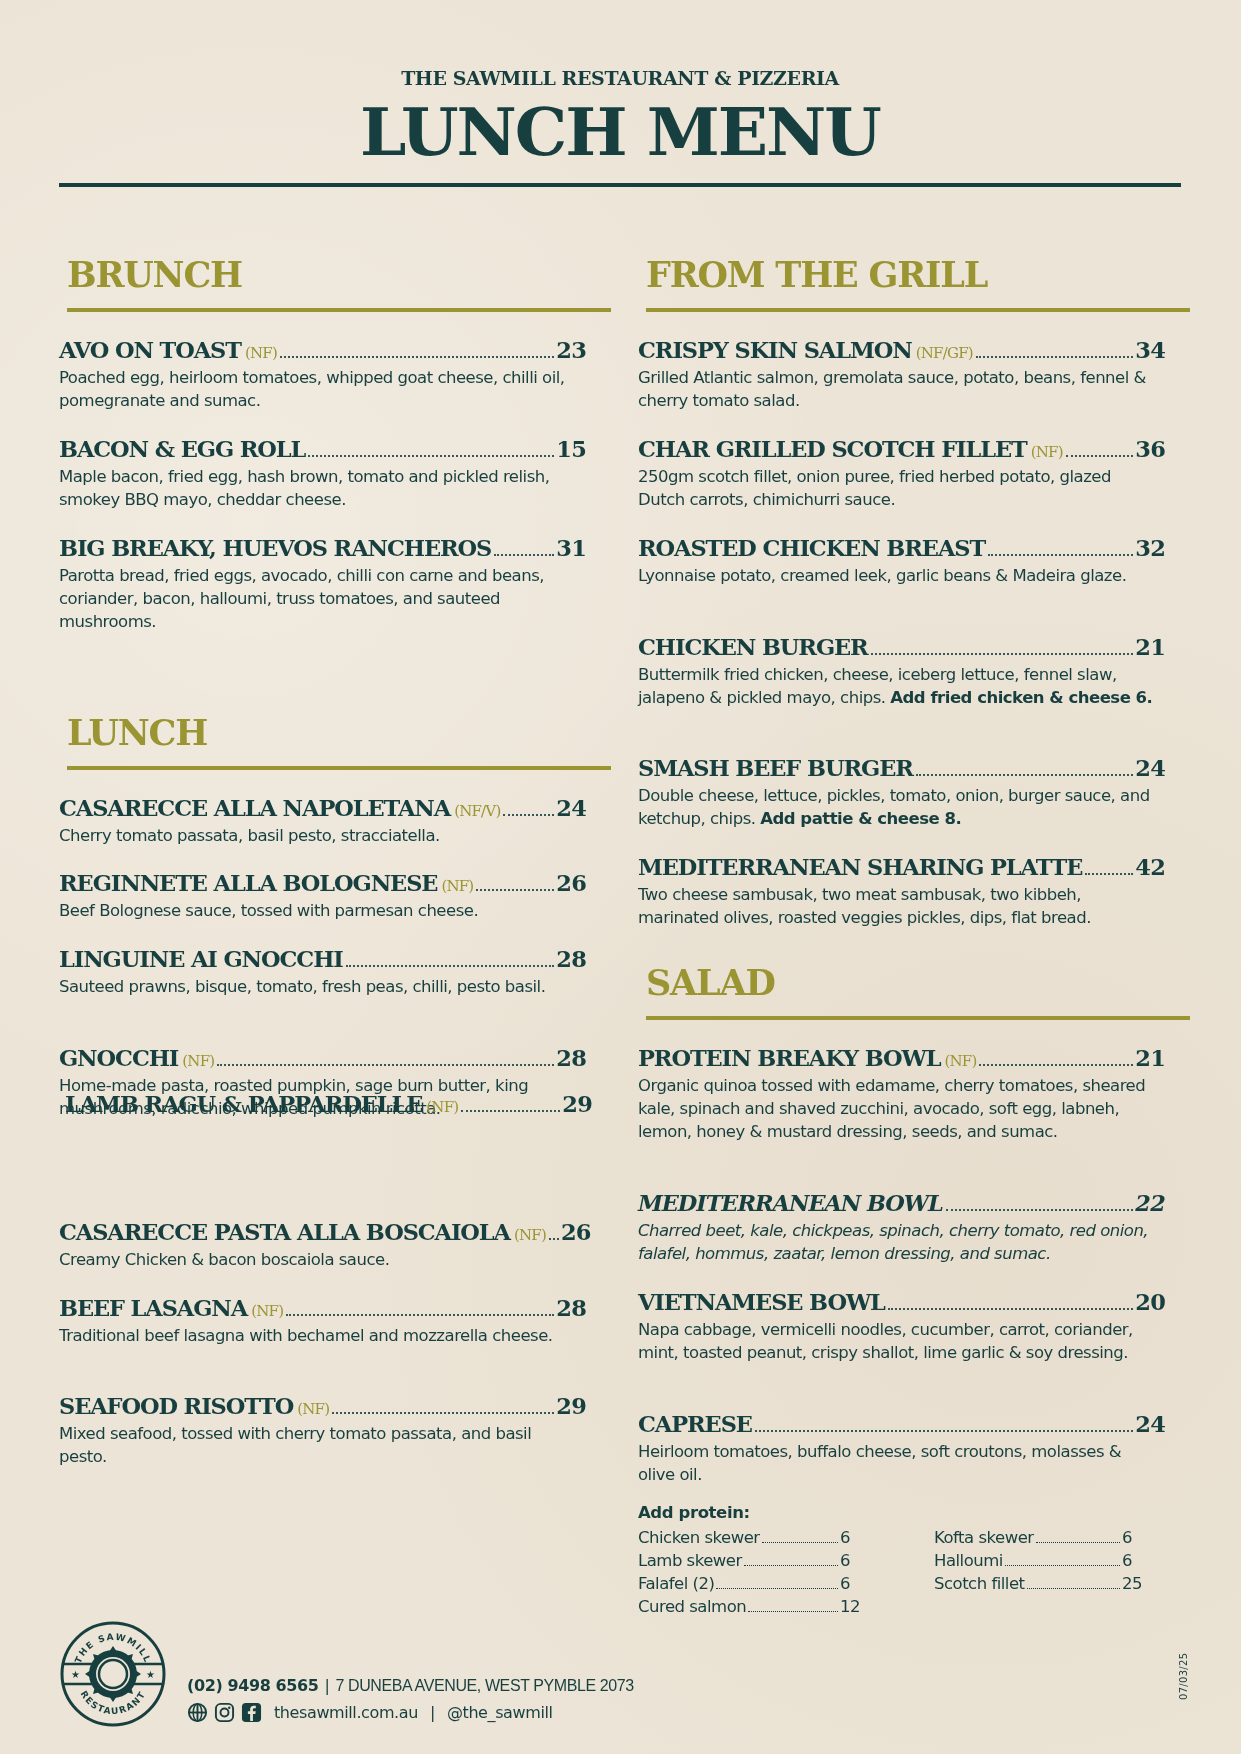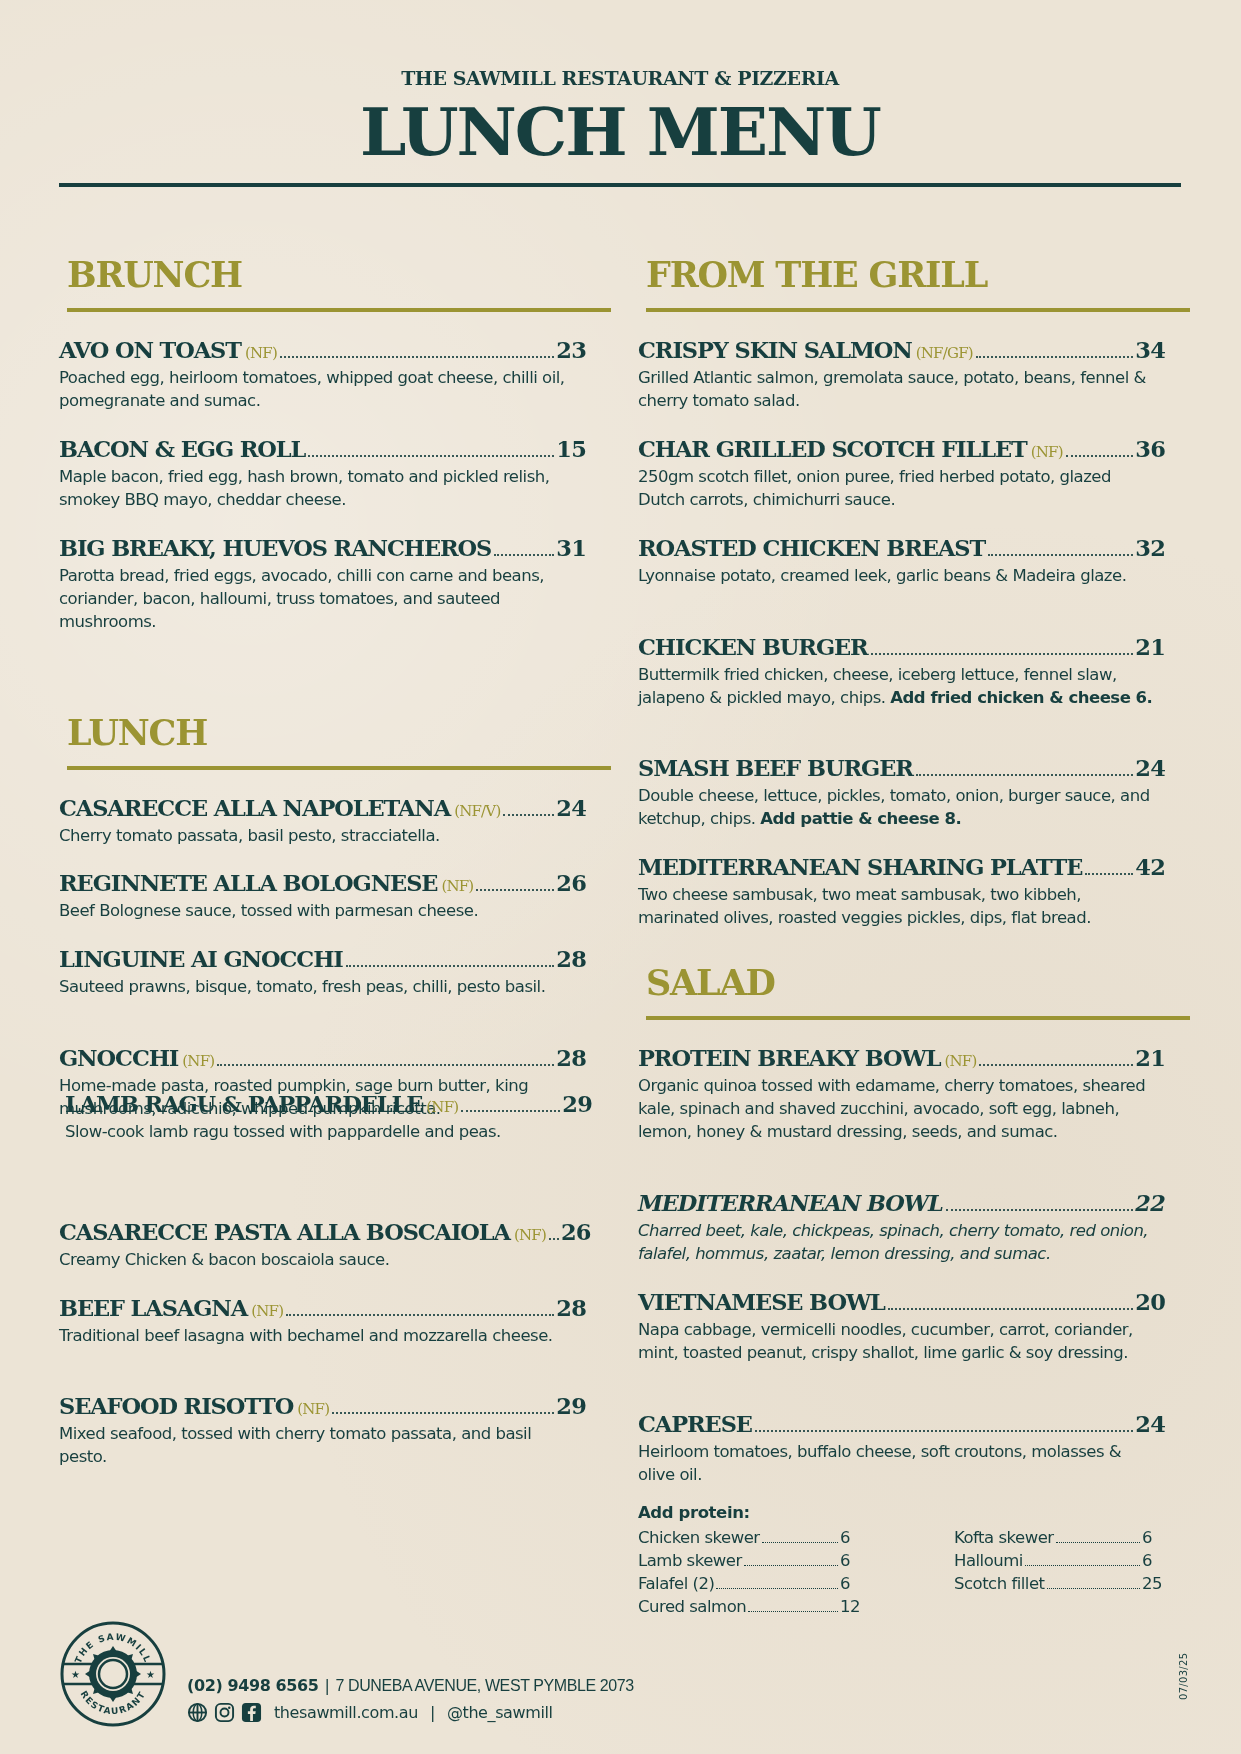--- a/index.html
+++ b/index.html
@@ -56,21 +56,21 @@
     font-family: "DejaVu Sans", sans-serif; font-size: 16.5px; line-height: 23px;
     color: #173f3f; margin-top: 2px; width: 520px; letter-spacing: -0.5px;
   }
   .item-desc b { font-weight: bold; margin-top: 14px; }
 
   .protein { position: absolute; left: 0; top: 1262px; width: 544px; }
   .protein-title {
     font-family: "DejaVu Sans", sans-serif; font-weight: bold; font-size: 16.5px;
     color: #173f3f; margin: 0 0 4px 0; line-height: 22px; letter-spacing: -0.4px;
   }
-  .protein-grid { display: flex; gap: 92px; }
+  .protein-grid { display: flex; gap: 72px; }
   .protein-col { width: 224px; }
   .prow { display: flex; align-items: baseline; height: 23px; }
   .pname {
     font-family: "DejaVu Sans", sans-serif; font-size: 16.5px; color: #173f3f;
     white-space: nowrap; letter-spacing: -0.5px;
   }
   .pdots { flex: 1; border-bottom: 1.5px dotted #173f3f; margin: 0 2px 5px 2px; }
   .pprice {
     font-family: "DejaVu Sans", sans-serif; font-size: 16.5px; color: #173f3f;
     width: 22px; letter-spacing: -0.5px;
@@ -185,21 +185,20 @@
     <div class="item-desc">Home-made pasta, roasted pumpkin, sage burn butter, king mushrooms, radicchio, whipped pumpkin ricotta.</div>
   </div>
 
   <div class="item" style="top:1090px;margin-left:6px;">
     <div class="item-head">
       <span class="item-name">LAMB RAGU &amp; PAPPARDELLE</span>
       <span class="item-tag">(NF)</span>
       <span class="dots"></span>
       <span class="item-price">29</span>
     </div>
-    <div class="item-desc">Slow-cook lamb ragu tossed with pappardelle and peas.</div>
   </div>
 
   <div class="item" style="top:1218px;">
     <div class="item-head">
       <span class="item-name">CASARECCE PASTA ALLA BOSCAIOLA</span>
       <span class="item-tag">(NF)</span>
       <span class="dots"></span>
       <span class="item-price">26</span>
     </div>
     <div class="item-desc">Creamy Chicken &amp; bacon boscaiola sauce.</div>

